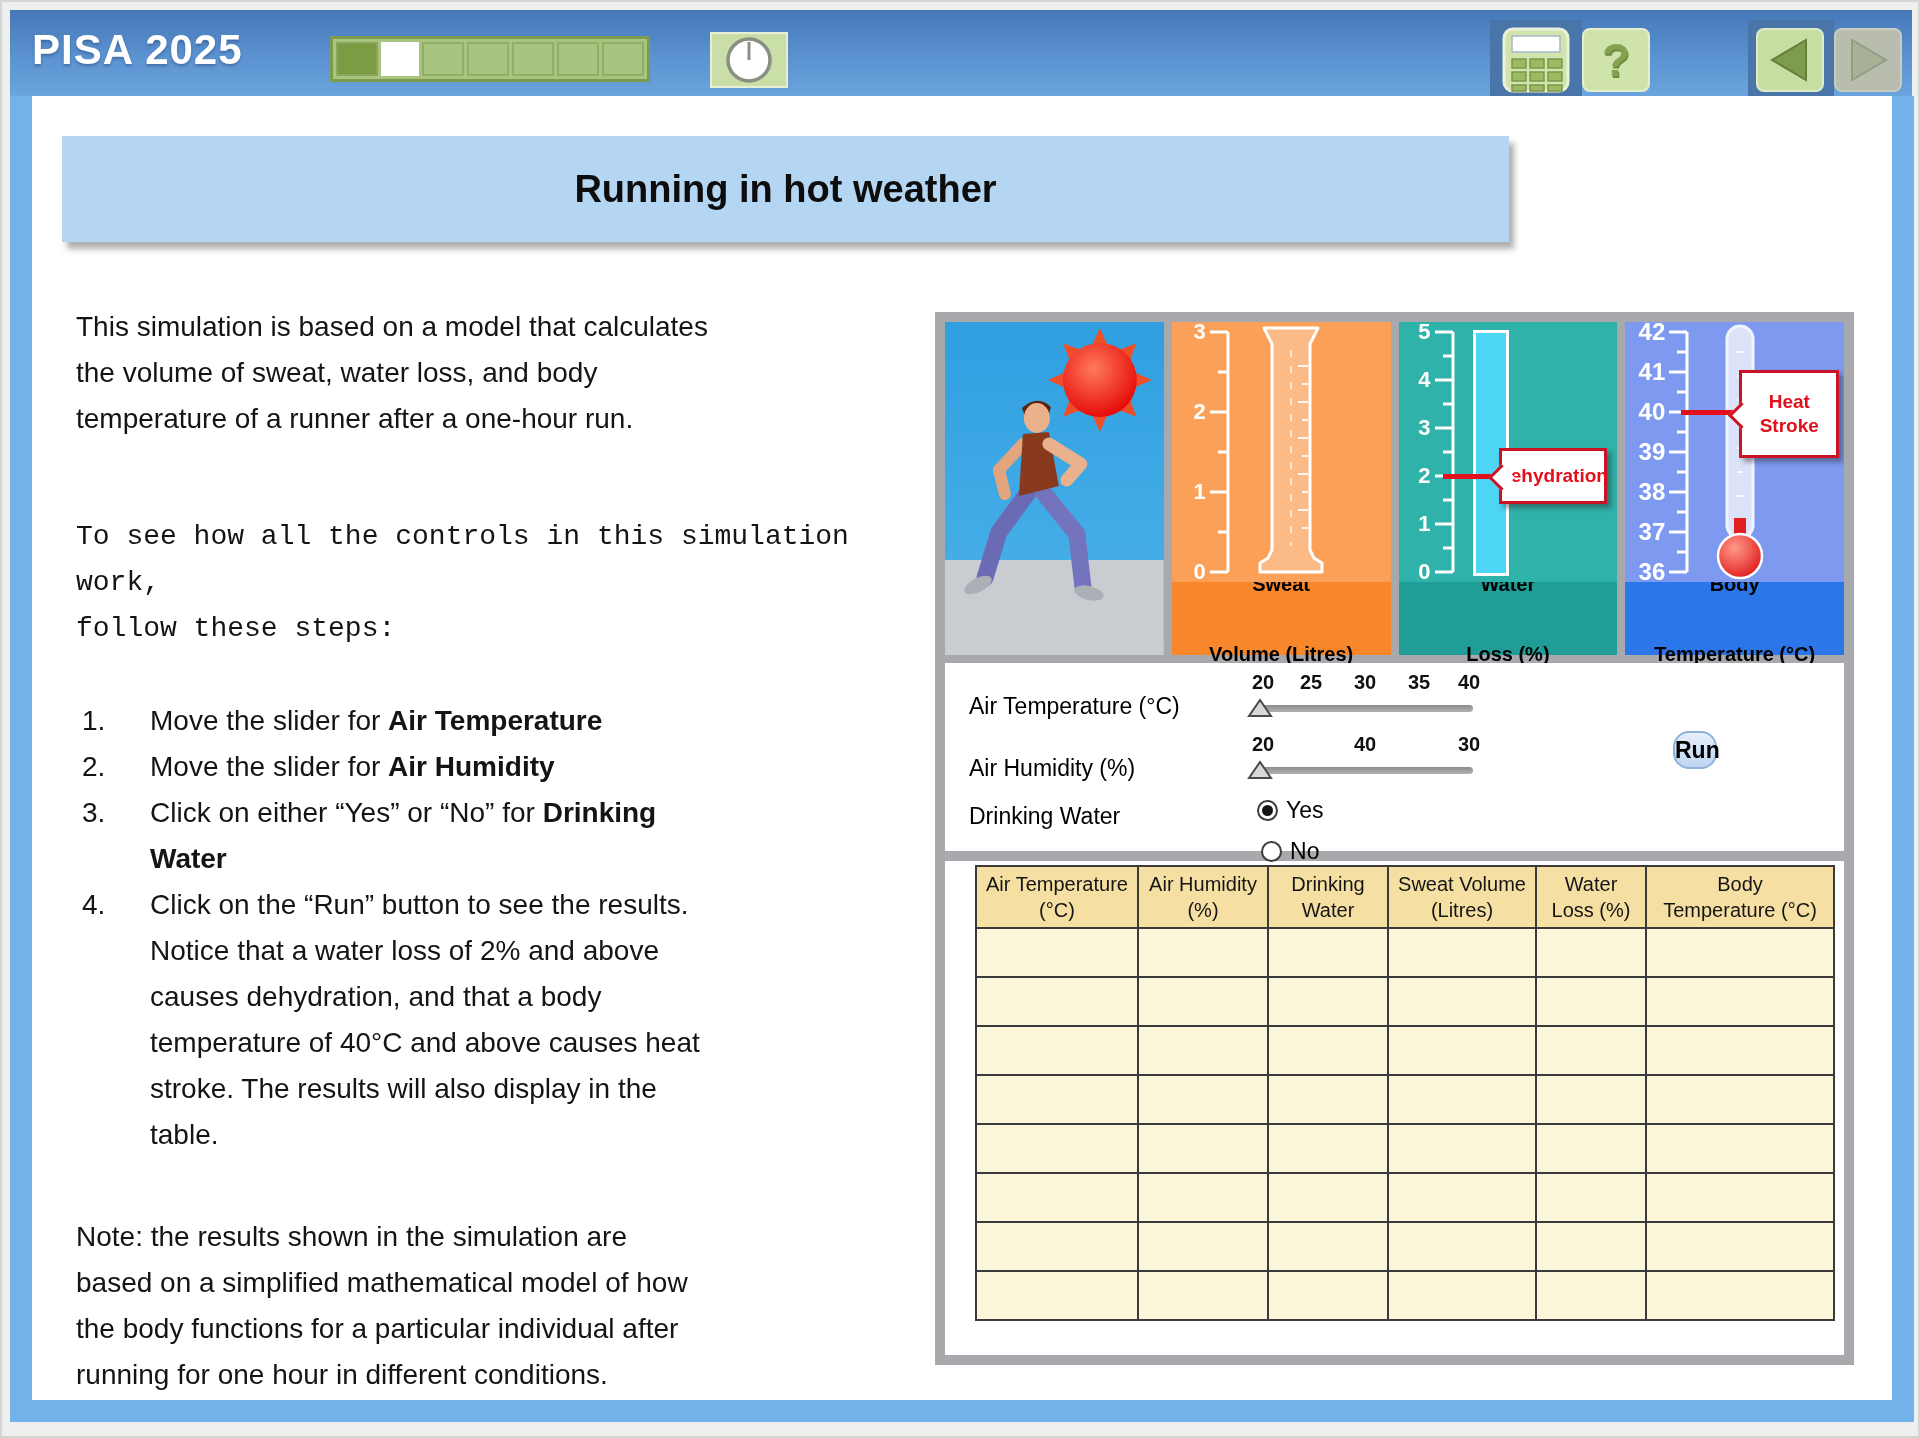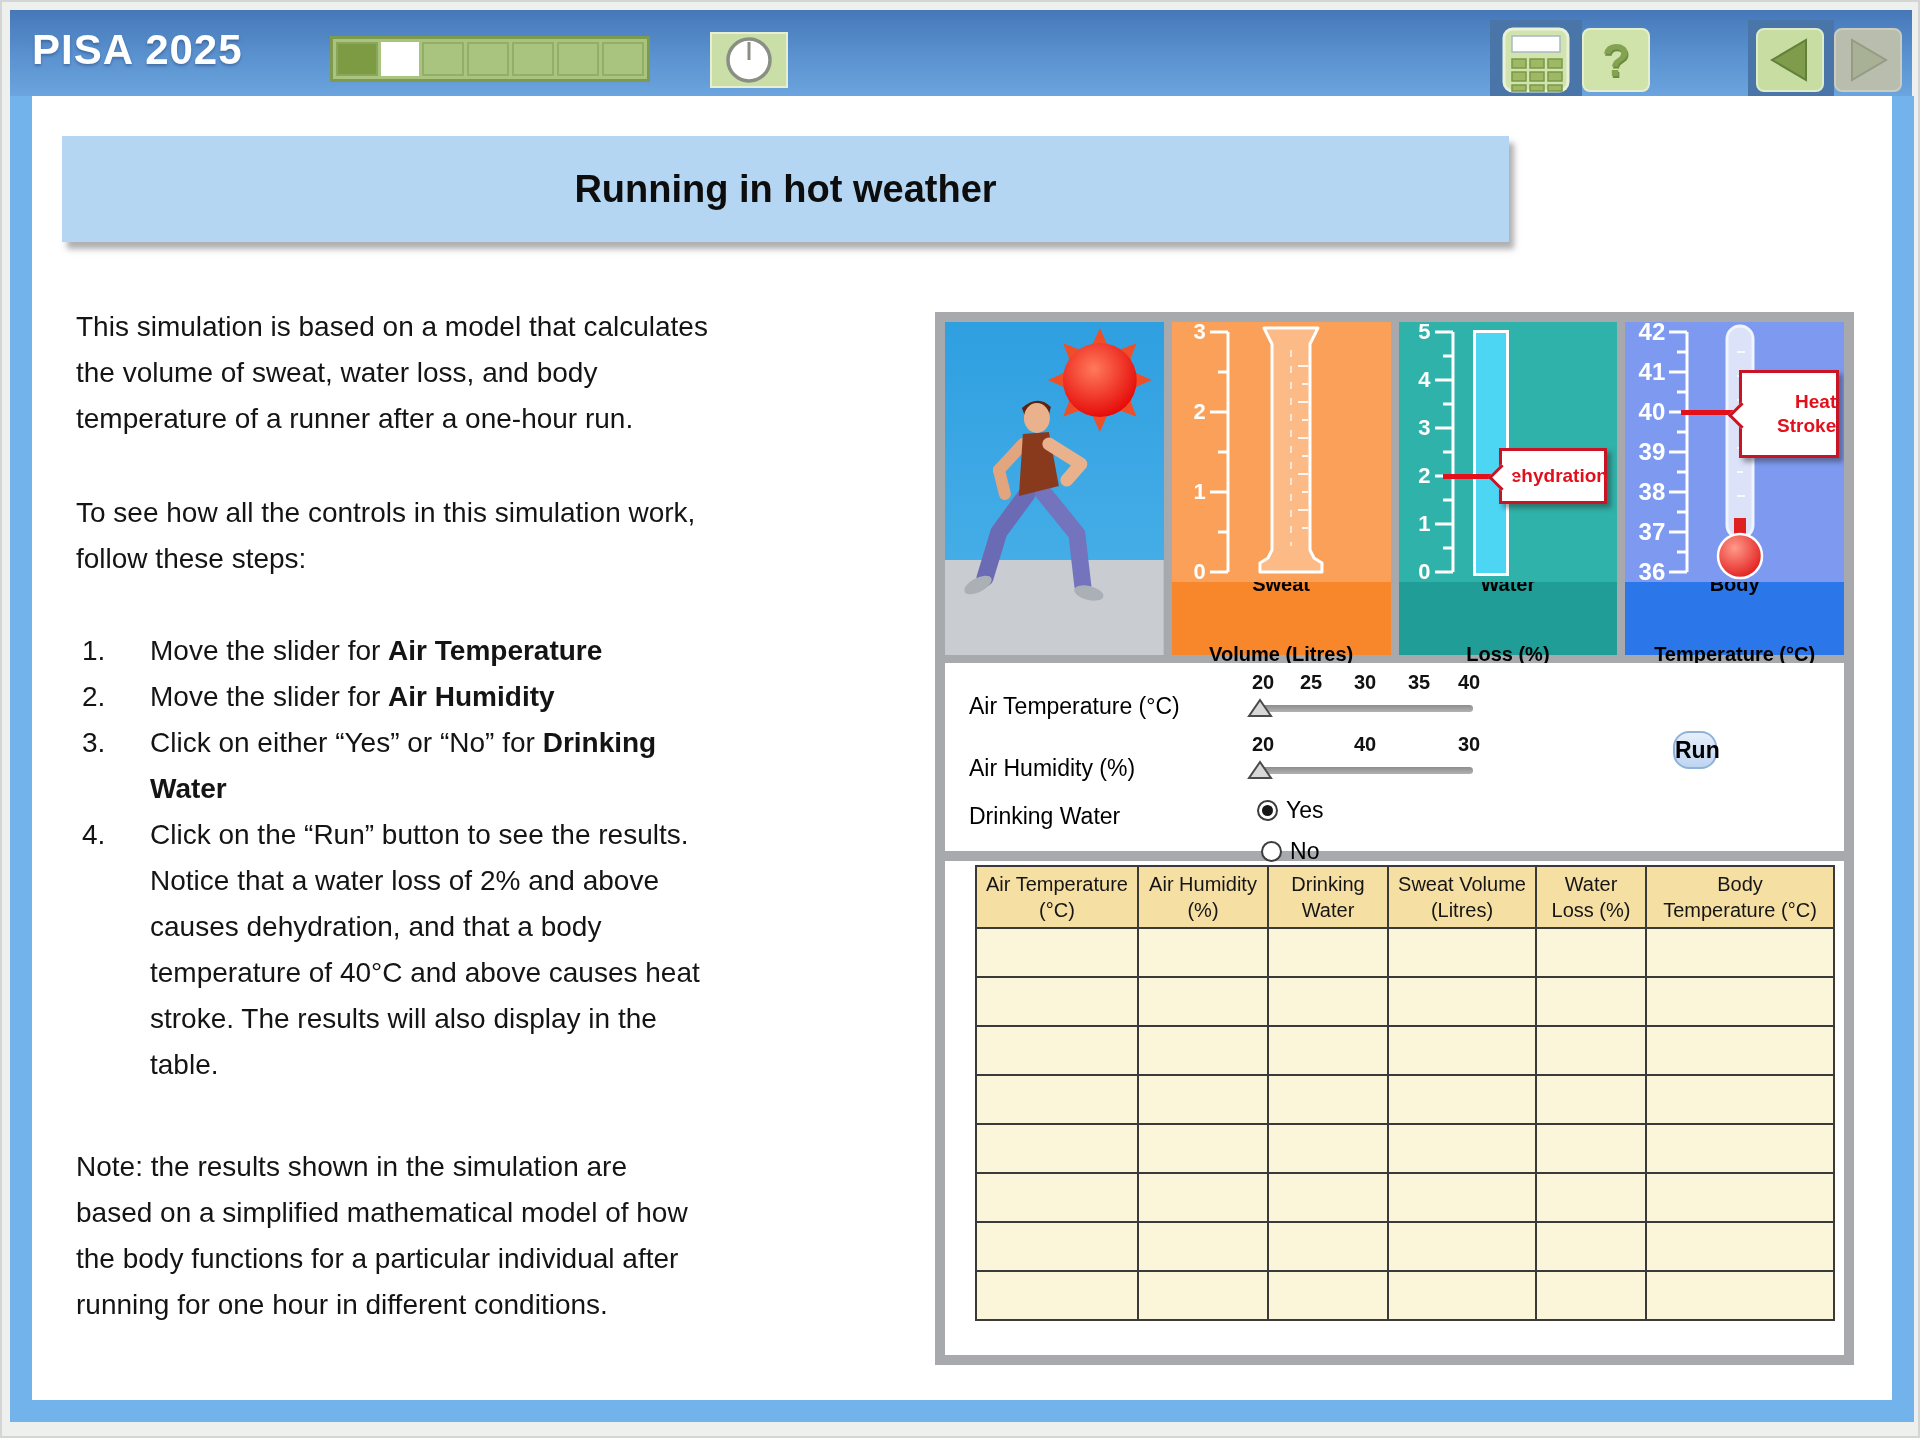--- a/index.html
+++ b/index.html
@@ -63,21 +63,21 @@
     background:#b5d6f2; box-shadow:5px 7px 6px rgba(110,110,110,.55);
     display:flex; align-items:center; justify-content:center;
   }
   .title-banner h1 { font-size:38px; font-weight:bold; color:#0d0d0d; }
   
   .instructions {
     position:absolute; left:74px; top:302px; width:830px;
     font-size:28px; line-height:46px; color:#141414;
   }
   .instructions p { white-space:pre-line; }
-  .para2 { margin-top:48px; }
+  .para2 { margin-top:72px;font-family:Liberation Mono, monospace; }
   ol.steps { list-style:none; margin-top:46px; }
   ol.steps li { position:relative; padding-left:74px; white-space:pre-line; }
   ol.steps .num { position:absolute; left:6px; top:0; }
   .note { margin-top:56px; }
   
   .sim-panel {
     position:absolute; left:933px; top:310px; width:919px; height:1053px;
     background:#a7a9ac; padding:10px;
   }
   .gauge-row { display:flex; gap:8px; height:333px; }
@@ -127,21 +127,21 @@
     display:flex; flex-direction:column; align-items:center; justify-content:center;
     box-shadow:4px 4px 5px rgba(40,40,40,.45); z-index:3;
   }
   .flag::before {
     content:""; position:absolute; left:-10px; top:50%; margin-top:-8px;
     width:16px; height:16px; background:#fff;
     border-left:3px solid #c81424; border-bottom:3px solid #c81424;
     transform:rotate(45deg);
   }
   .flag-water { left:100px; top:126px; width:108px; height:56px; }
-  .flag-body  { left:114px; top:48px;  width:100px; height:88px;align-items:flex-end; }
+  .flag-body  { left:114px; top:48px;  width:100px; height:88px; }
   
   .controls-panel {
     position:relative; margin-top:8px; height:188px; background:#fff;
   }
   .ctl-label { position:absolute; left:24px; font-size:23px; color:#000; }
   .tick-row span {
     position:absolute; transform:translateX(-50%);
     font-size:20px; font-weight:bold; color:#111;
   }
   .slider-track {

